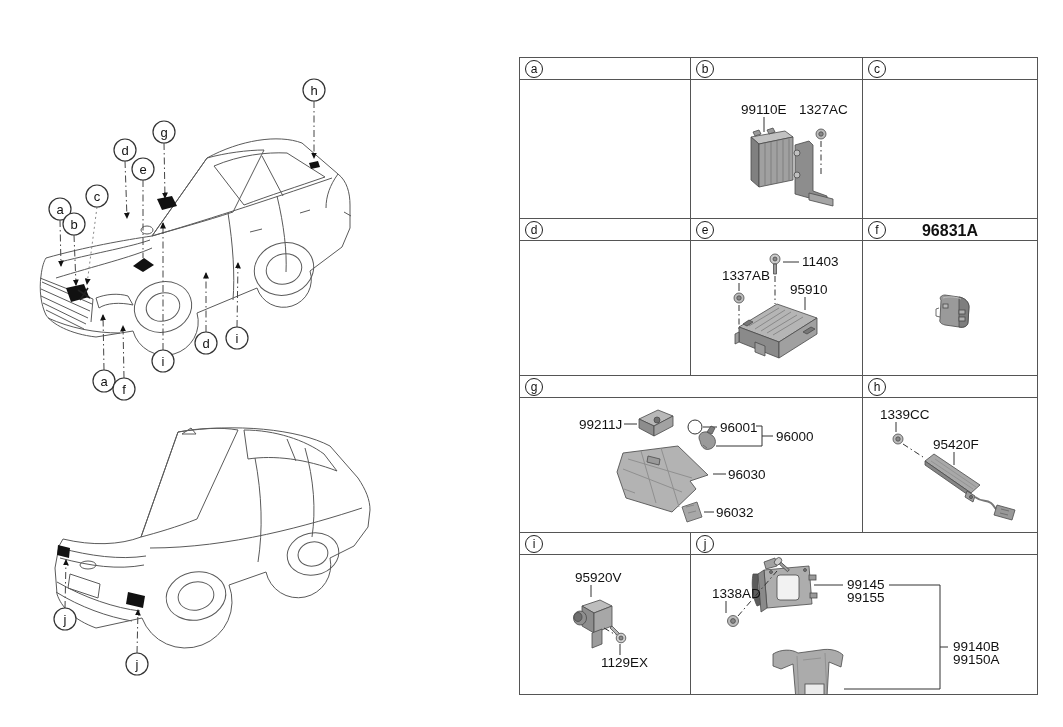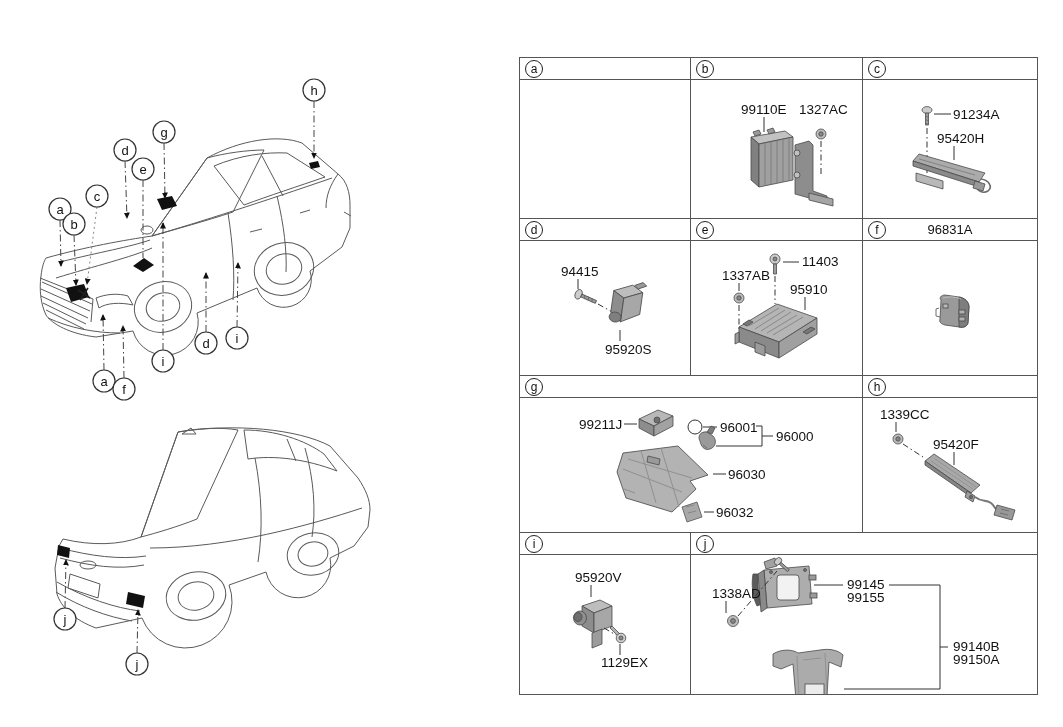--- a/index.html
+++ b/index.html
@@ -15,21 +15,21 @@
                grid-template-rows:161px 157px 157px 162px;
                border-top:1px solid #555;border-left:1px solid #555;}
   .cell{position:relative;border-right:1px solid #555;border-bottom:1px solid #555;background:#fff;}
   .cell-g{grid-column:1/3;}
   .cell-j{grid-column:2/4;}
   .cell-header{position:absolute;left:0;top:0;right:0;height:22px;border-bottom:1px solid #555;
                display:flex;align-items:center;padding-left:5px;box-sizing:border-box;}
   .letter-circle{width:16px;height:16px;border:1px solid #222;border-radius:50%;
                  display:flex;align-items:center;justify-content:center;
                  font-size:12px;color:#111;background:#fff;flex:0 0 auto;}
-  .header-label{position:absolute;left:0;right:0;top:3px;text-align:center;font-size:13px;color:#111;}
+  .header-label{position:absolute;left:0;right:0;top:3px;text-align:center;font-size:16px;color:#111;font-weight:bold;}
   .cell-body{position:absolute;left:0;top:23px;right:0;bottom:0;}
   .cell-body svg{position:absolute;left:0;top:0;}
 </style>
 </head>
 <body>
 
 <div id="canvas">
 
   <div id="car-diagram">
     <svg width="510" height="727" viewBox="0 0 510 727">
@@ -228,68 +228,25 @@
           </g>
           <line x1="130" y1="60" x2="130" y2="96" stroke="#333" stroke-dasharray="6 3 1.5 3"></line>
         </svg>
       </div>
     </div>
 
     <div class="cell">
       <div class="cell-header">
         <div class="letter-circle">c</div>
       </div>
-      <div class="cell-body">
-        <svg width="174" height="139" viewBox="0 0 174 139">
-          <g stroke="#4a4a4a" stroke-width="0.8">
-            <ellipse cx="64" cy="29" rx="5" ry="3.4" fill="#cdcdcd"></ellipse>
-            <path d="M 62.5 32 L 62.5 44 L 65.5 44 L 65.5 32 Z" fill="#9c9c9c"></path>
-            <path d="M 62 35 L 66 36.5 M 62 38.5 L 66 40 M 62 42 L 66 43.5" stroke="#666"></path>
-          </g>
-          <line x1="71" y1="33" x2="88" y2="33" stroke="#333"></line>
-          <text x="90" y="38">91234A</text>
-          <text x="74" y="62">95420H</text>
-          <line x1="91" y1="65" x2="91" y2="79" stroke="#333"></line>
-          <line x1="64" y1="47" x2="64" y2="92" stroke="#333" stroke-dasharray="6 3 1.5 3"></line>
-          <g stroke="#4a4a4a" stroke-width="0.8">
-            <path d="M 50 80 L 56 73 L 122 92 L 116 101 Z" fill="#ababab"></path>
-            <path d="M 50 80 L 116 101 L 116 106 L 50 85 Z" fill="#8a8a8a"></path>
-            <path d="M 56 78 L 112 94" stroke="#777"></path>
-            <path d="M 53 92 L 80 100 L 80 108 L 53 100 Z" fill="#b8b8b8"></path>
-            <path d="M 118 98 C 126 99 130 106 125 110 C 120 113 113 110 114 104" fill="none" stroke="#6c6c6c" stroke-width="1.6"></path>
-            <path d="M 112 100 L 122 103 L 120 110 L 110 107 Z" fill="#9a9a9a"></path>
-          </g>
-        </svg>
-      </div>
     </div>
 
     <div class="cell">
       <div class="cell-header">
         <div class="letter-circle">d</div>
-      </div>
-      <div class="cell-body">
-        <svg width="170" height="133" viewBox="0 0 170 133">
-          <text x="41" y="34">94415</text>
-          <line x1="58" y1="37" x2="58" y2="47" stroke="#333"></line>
-          <g stroke="#4a4a4a" stroke-width="0.8" transform="rotate(24 60 54)">
-            <ellipse cx="58" cy="53" rx="3.4" ry="5" fill="#cdcdcd"></ellipse>
-            <path d="M 61 51.5 L 77 51.5 L 77 54.5 L 61 54.5 Z" fill="#9c9c9c"></path>
-            <path d="M 64 51 L 65.5 55 M 68 51 L 69.5 55 M 72 51 L 73.5 55" stroke="#666"></path>
-          </g>
-          <line x1="78" y1="62" x2="94" y2="71" stroke="#333" stroke-dasharray="6 3 1.5 3"></line>
-          <g stroke="#4a4a4a" stroke-width="0.8" transform="rotate(8 103 62)">
-            <path d="M 92 50 L 110 42 L 121 48 L 103 56 Z" fill="#bdbdbd"></path>
-            <path d="M 92 50 L 103 56 L 103 80 L 92 72 Z" fill="#8d8d8d"></path>
-            <path d="M 103 56 L 121 48 L 121 70 L 103 80 Z" fill="#a7a7a7"></path>
-            <path d="M 112 42 L 120 38 L 124 41 L 116 45 Z" fill="#9a9a9a"></path>
-            <ellipse cx="97" cy="76" rx="6" ry="5" fill="#7f7f7f"></ellipse>
-          </g>
-          <line x1="100" y1="88" x2="100" y2="99" stroke="#333"></line>
-          <text x="85" y="112">95920S</text>
-        </svg>
       </div>
     </div>
 
     <div class="cell">
       <div class="cell-header">
         <div class="letter-circle">e</div>
       </div>
       <div class="cell-body">
         <svg width="171" height="133" viewBox="0 0 171 133">
           <g stroke="#4a4a4a" stroke-width="0.8">

